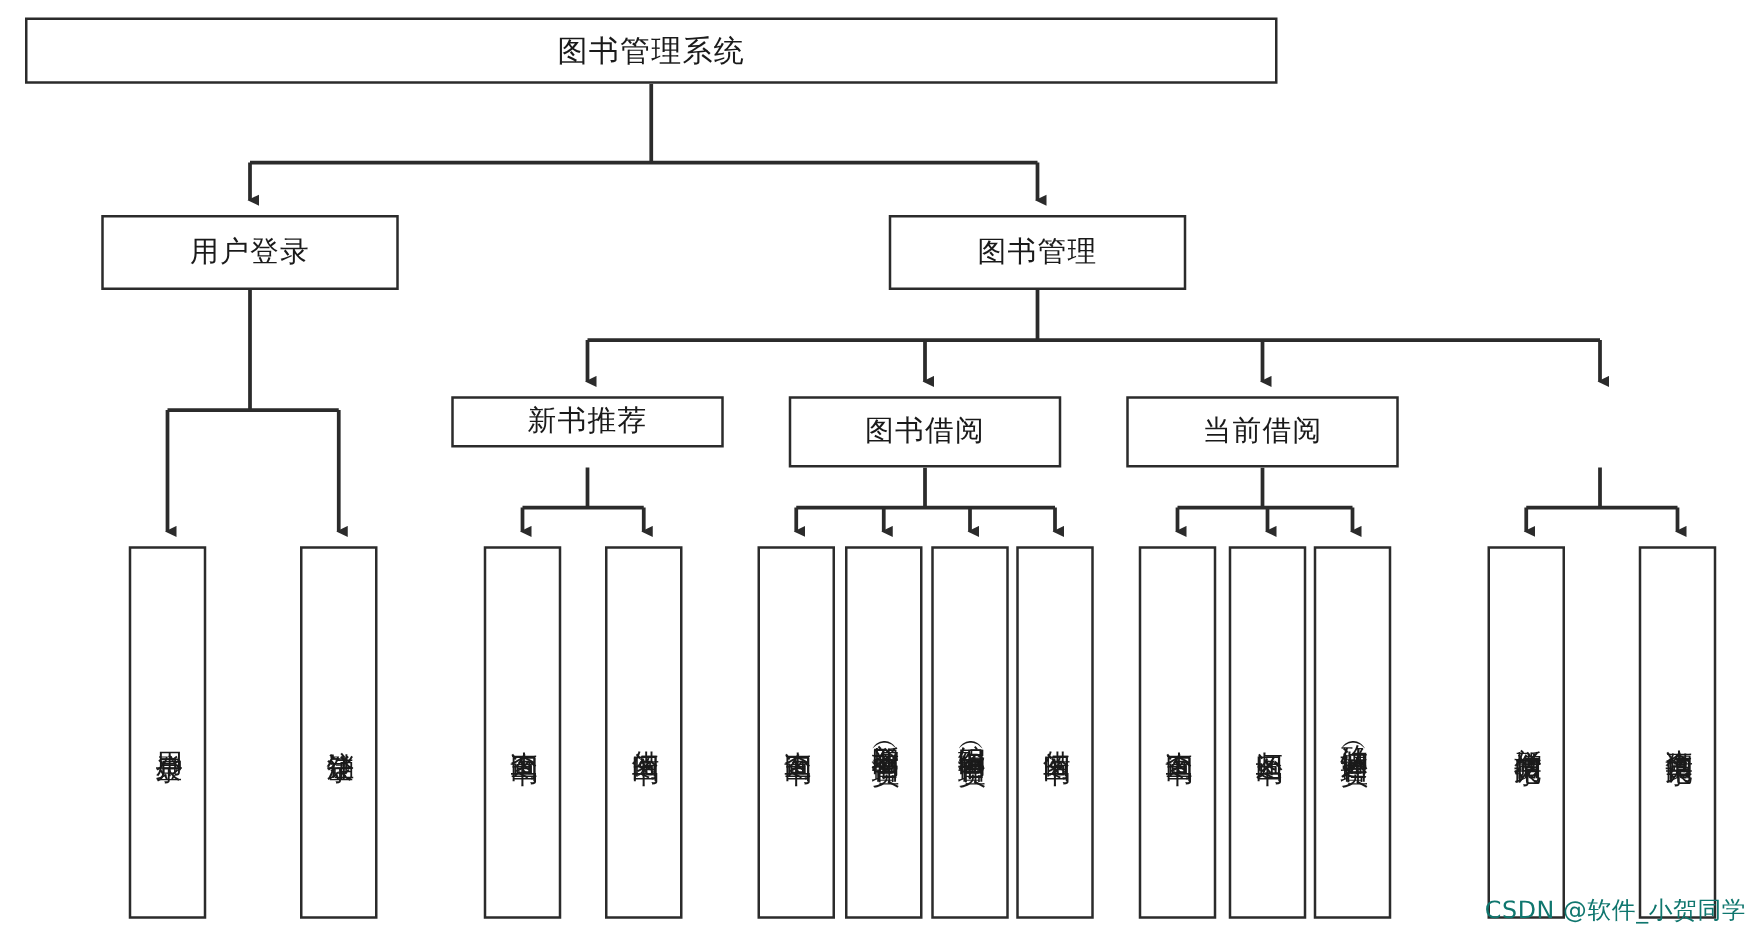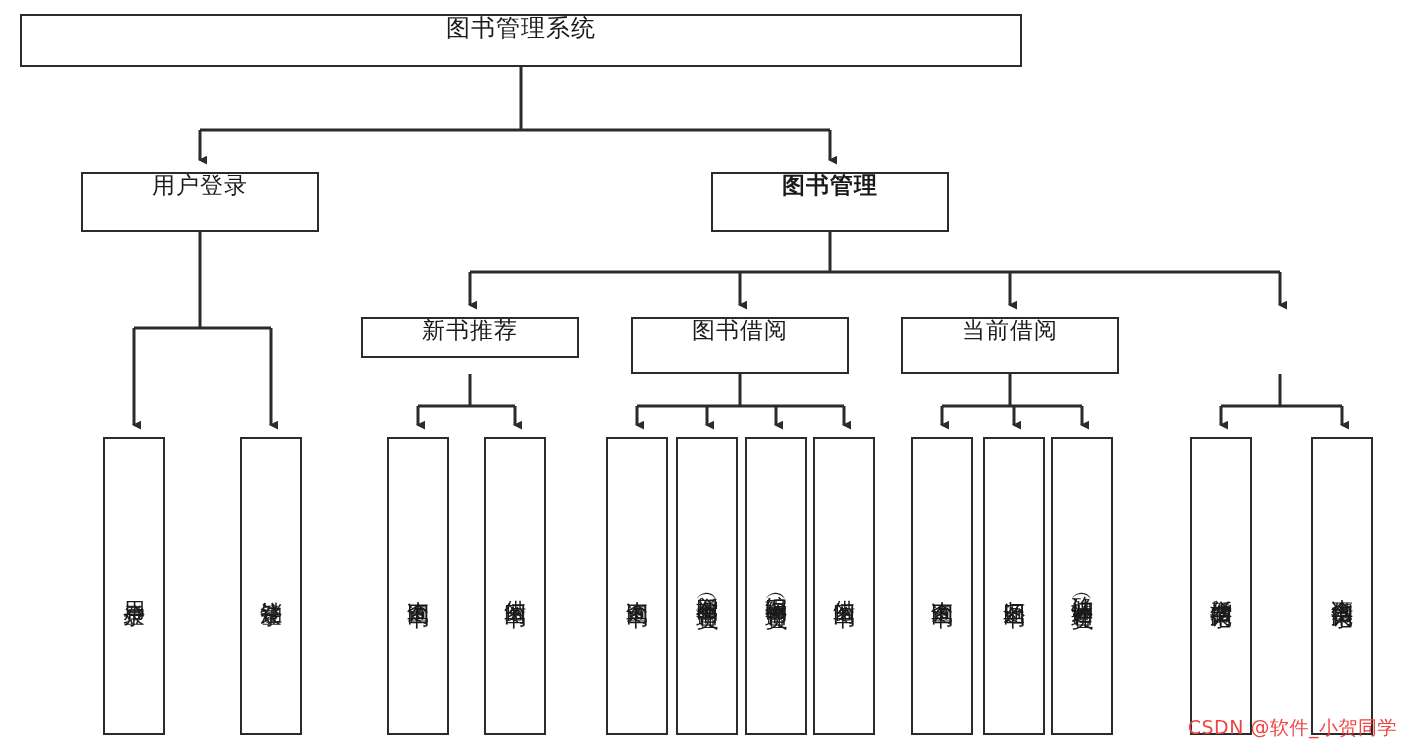--- a/index.html
+++ b/index.html
@@ -23,20 +23,21 @@
     top: 0;
     width: 1405px;
     height: 747px;
   }
   .node {
     position: absolute;
     box-sizing: border-box;
     border: 2px solid #2b2b2b;
     background: #ffffff;
     display: flex;
+    align-items: center;
     justify-content: center;
     color: #1a1a1a;
   }
   .node.horiz {
     font-size: 23px;
     letter-spacing: 1px;
   }
   .node.horiz .label {
     white-space: nowrap;
     line-height: 1;
@@ -56,21 +57,21 @@
     white-space: nowrap;
   }
   #title-node {
     font-size: 24px;
   }
   #watermark {
     position: absolute;
     right: 8px;
     bottom: 6px;
     font-size: 19px;
-    color: #ef4444;
+    color: #0f766e;
     white-space: nowrap;
     letter-spacing: 0.5px;
   }
 </style>
 </head>
 <body>
 
 <div id="canvas">
 
   <svg id="edges" viewBox="0 0 1405 747" xmlns="http://www.w3.org/2000/svg">
@@ -123,21 +124,21 @@
     </g>
   </svg>
 
   <div class="node horiz" id="title-node" style="left:20px; top:14px; width:1002px; height:53px;">
     <span class="label">图书管理系统</span>
   </div>
 
   <div class="node horiz" style="left:81px; top:172px; width:238px; height:60px;">
     <span class="label">用户登录</span>
   </div>
-  <div class="node horiz" style="left:711px; top:172px; width:238px; height:60px;font-weight:bold;">
+  <div class="node horiz" style="left:711px; top:172px; width:238px; height:60px;">
     <span class="label">图书管理</span>
   </div>
 
   <div class="node horiz" style="left:361px; top:317px; width:218px; height:41px;">
     <span class="label">新书推荐</span>
   </div>
   <div class="node horiz" style="left:901px; top:317px; width:218px; height:57px;">
     <span class="label">当前借阅</span>
   </div>
   <div class="node horiz" style="left:631px; top:317px; width:218px; height:57px;">

